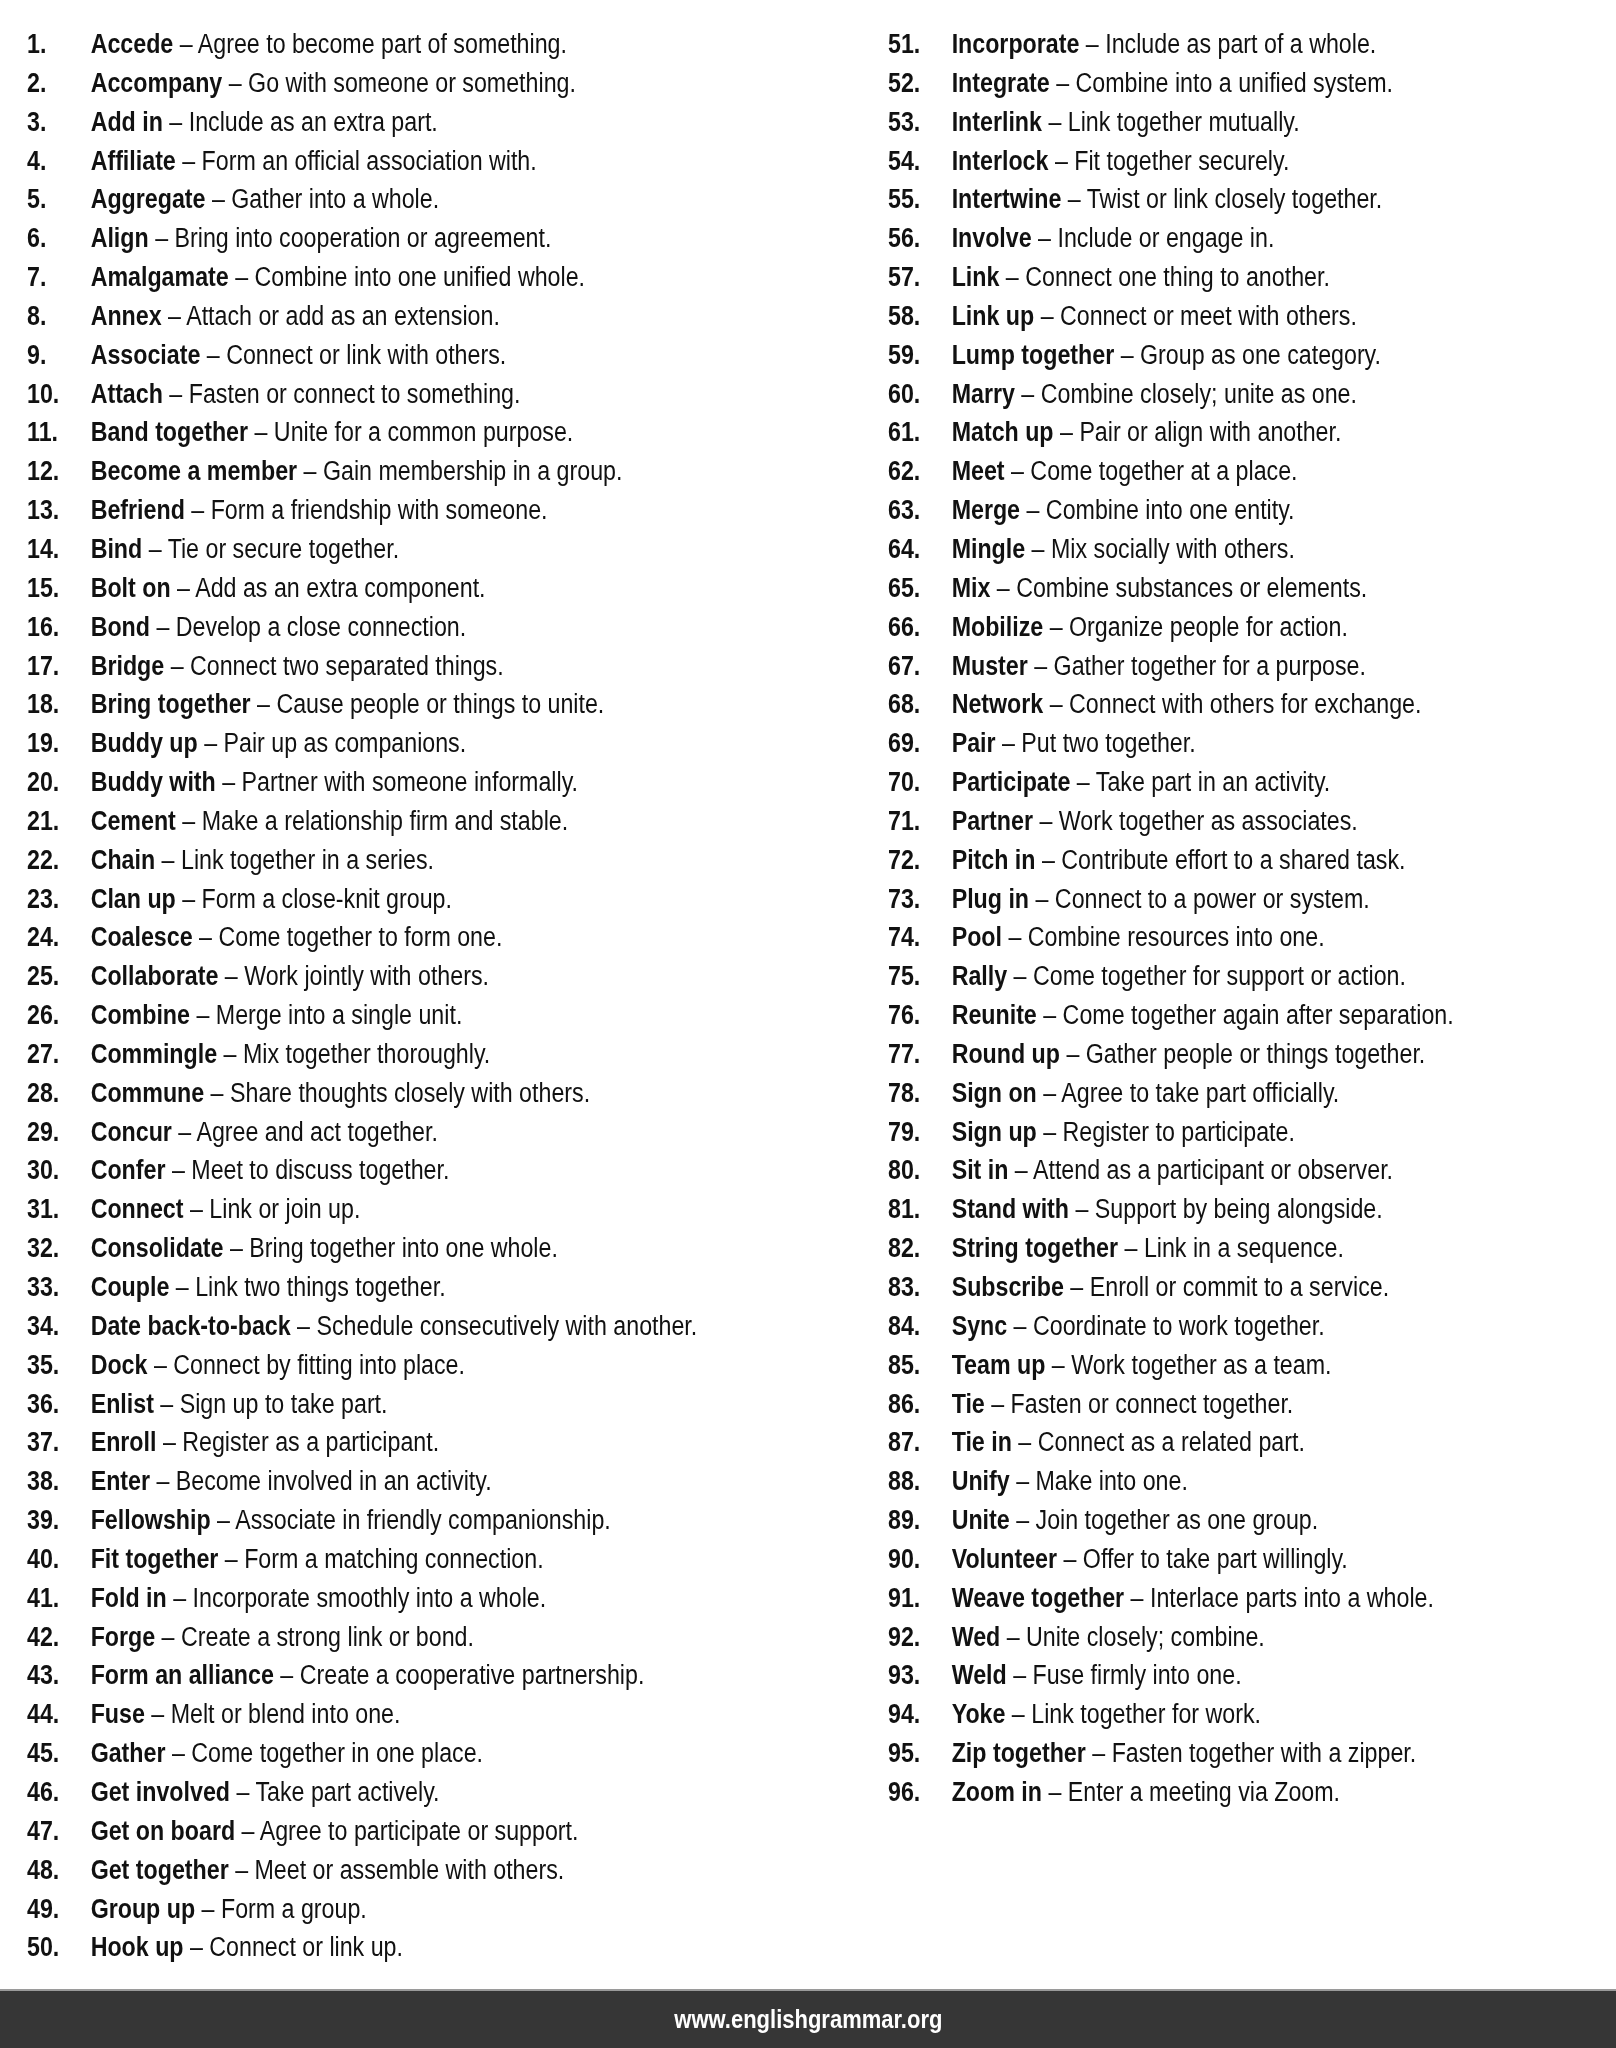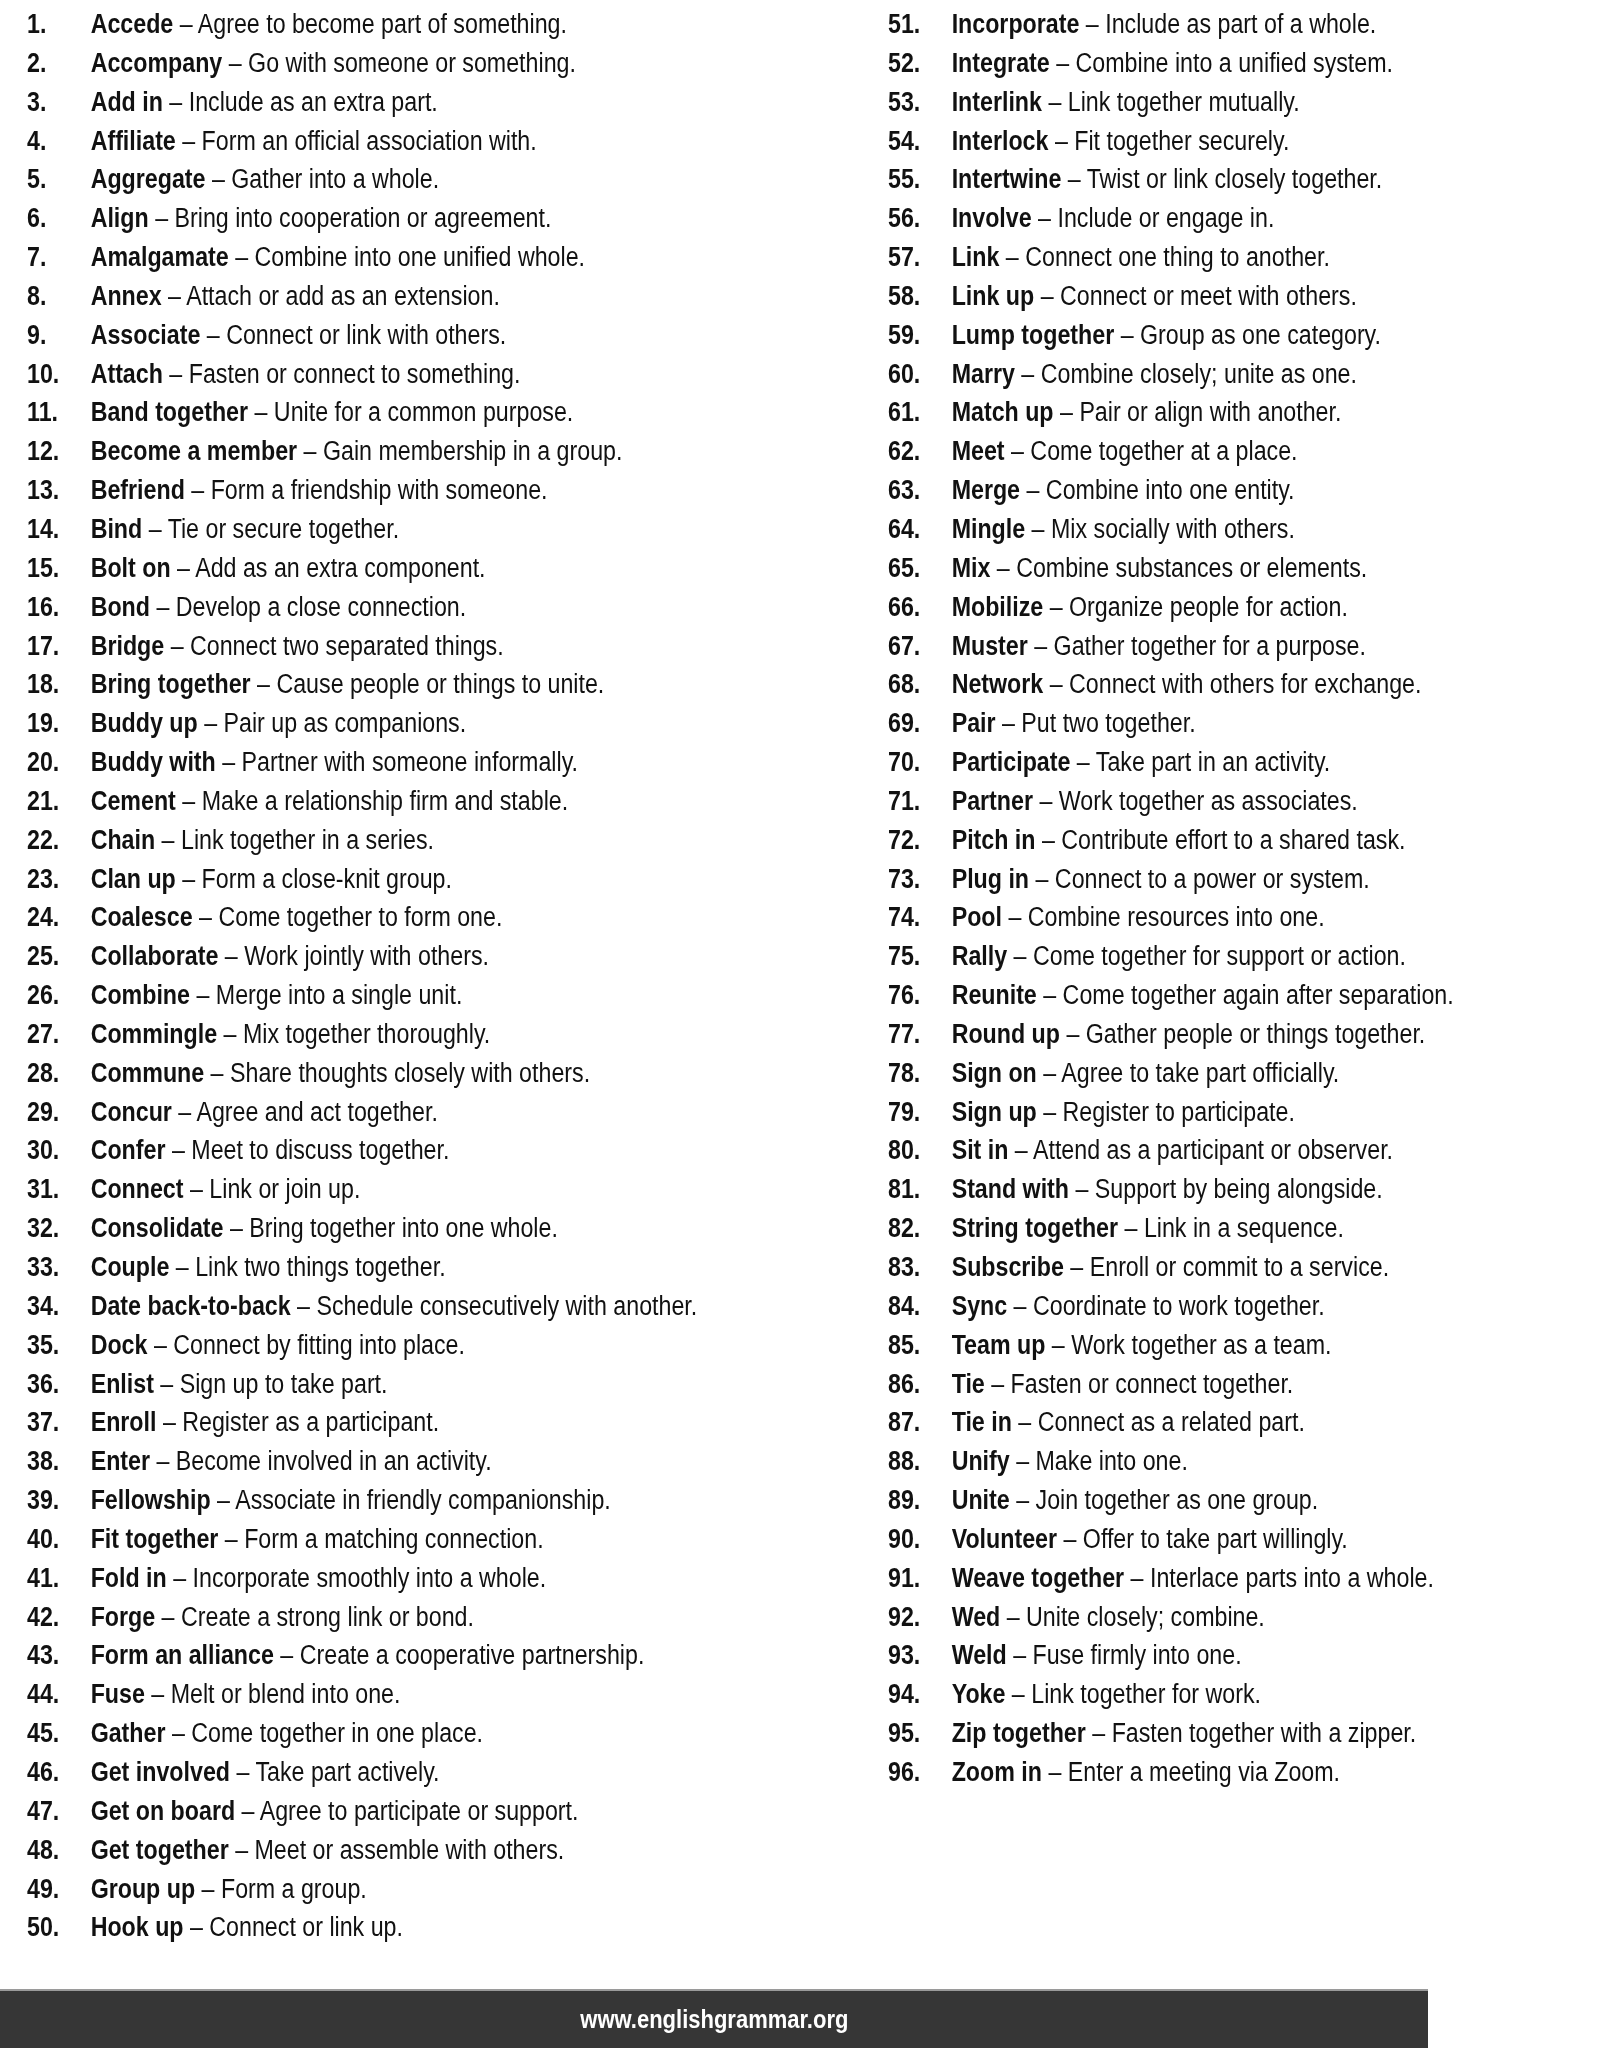--- a/index.html
+++ b/index.html
@@ -10,21 +10,21 @@
     body {
       width: 1616px;
       height: 2048px;
       position: relative;
       overflow: hidden;
       font-family: "Liberation Sans", "DejaVu Sans", sans-serif;
       color: #111111;
     }
     .column {
       position: absolute;
-      top: 4px;
+      top: 24px;
       margin: 0;
       padding: 0;
       list-style: none;
     }
     .col-left { left: 27px; }
     .col-right { left: 888px; }
     .entry {
       height: 38.85px;
       line-height: 40px;
       white-space: nowrap;
@@ -38,21 +38,21 @@
       width: 74px;
       font-weight: bold;
     }
     .term {
       font-weight: bold;
     }
     .footer {
       position: absolute;
       left: 0;
       top: 1989px;
-      width: 1428px;
+      width: 1616px;
       height: 59px;
       background: #363636;
       border-top: 2px solid #9a9a9a;
       box-sizing: border-box;
       display: flex;
       align-items: center;
       justify-content: center;
     }
     .footer-text {
       color: #ffffff;

